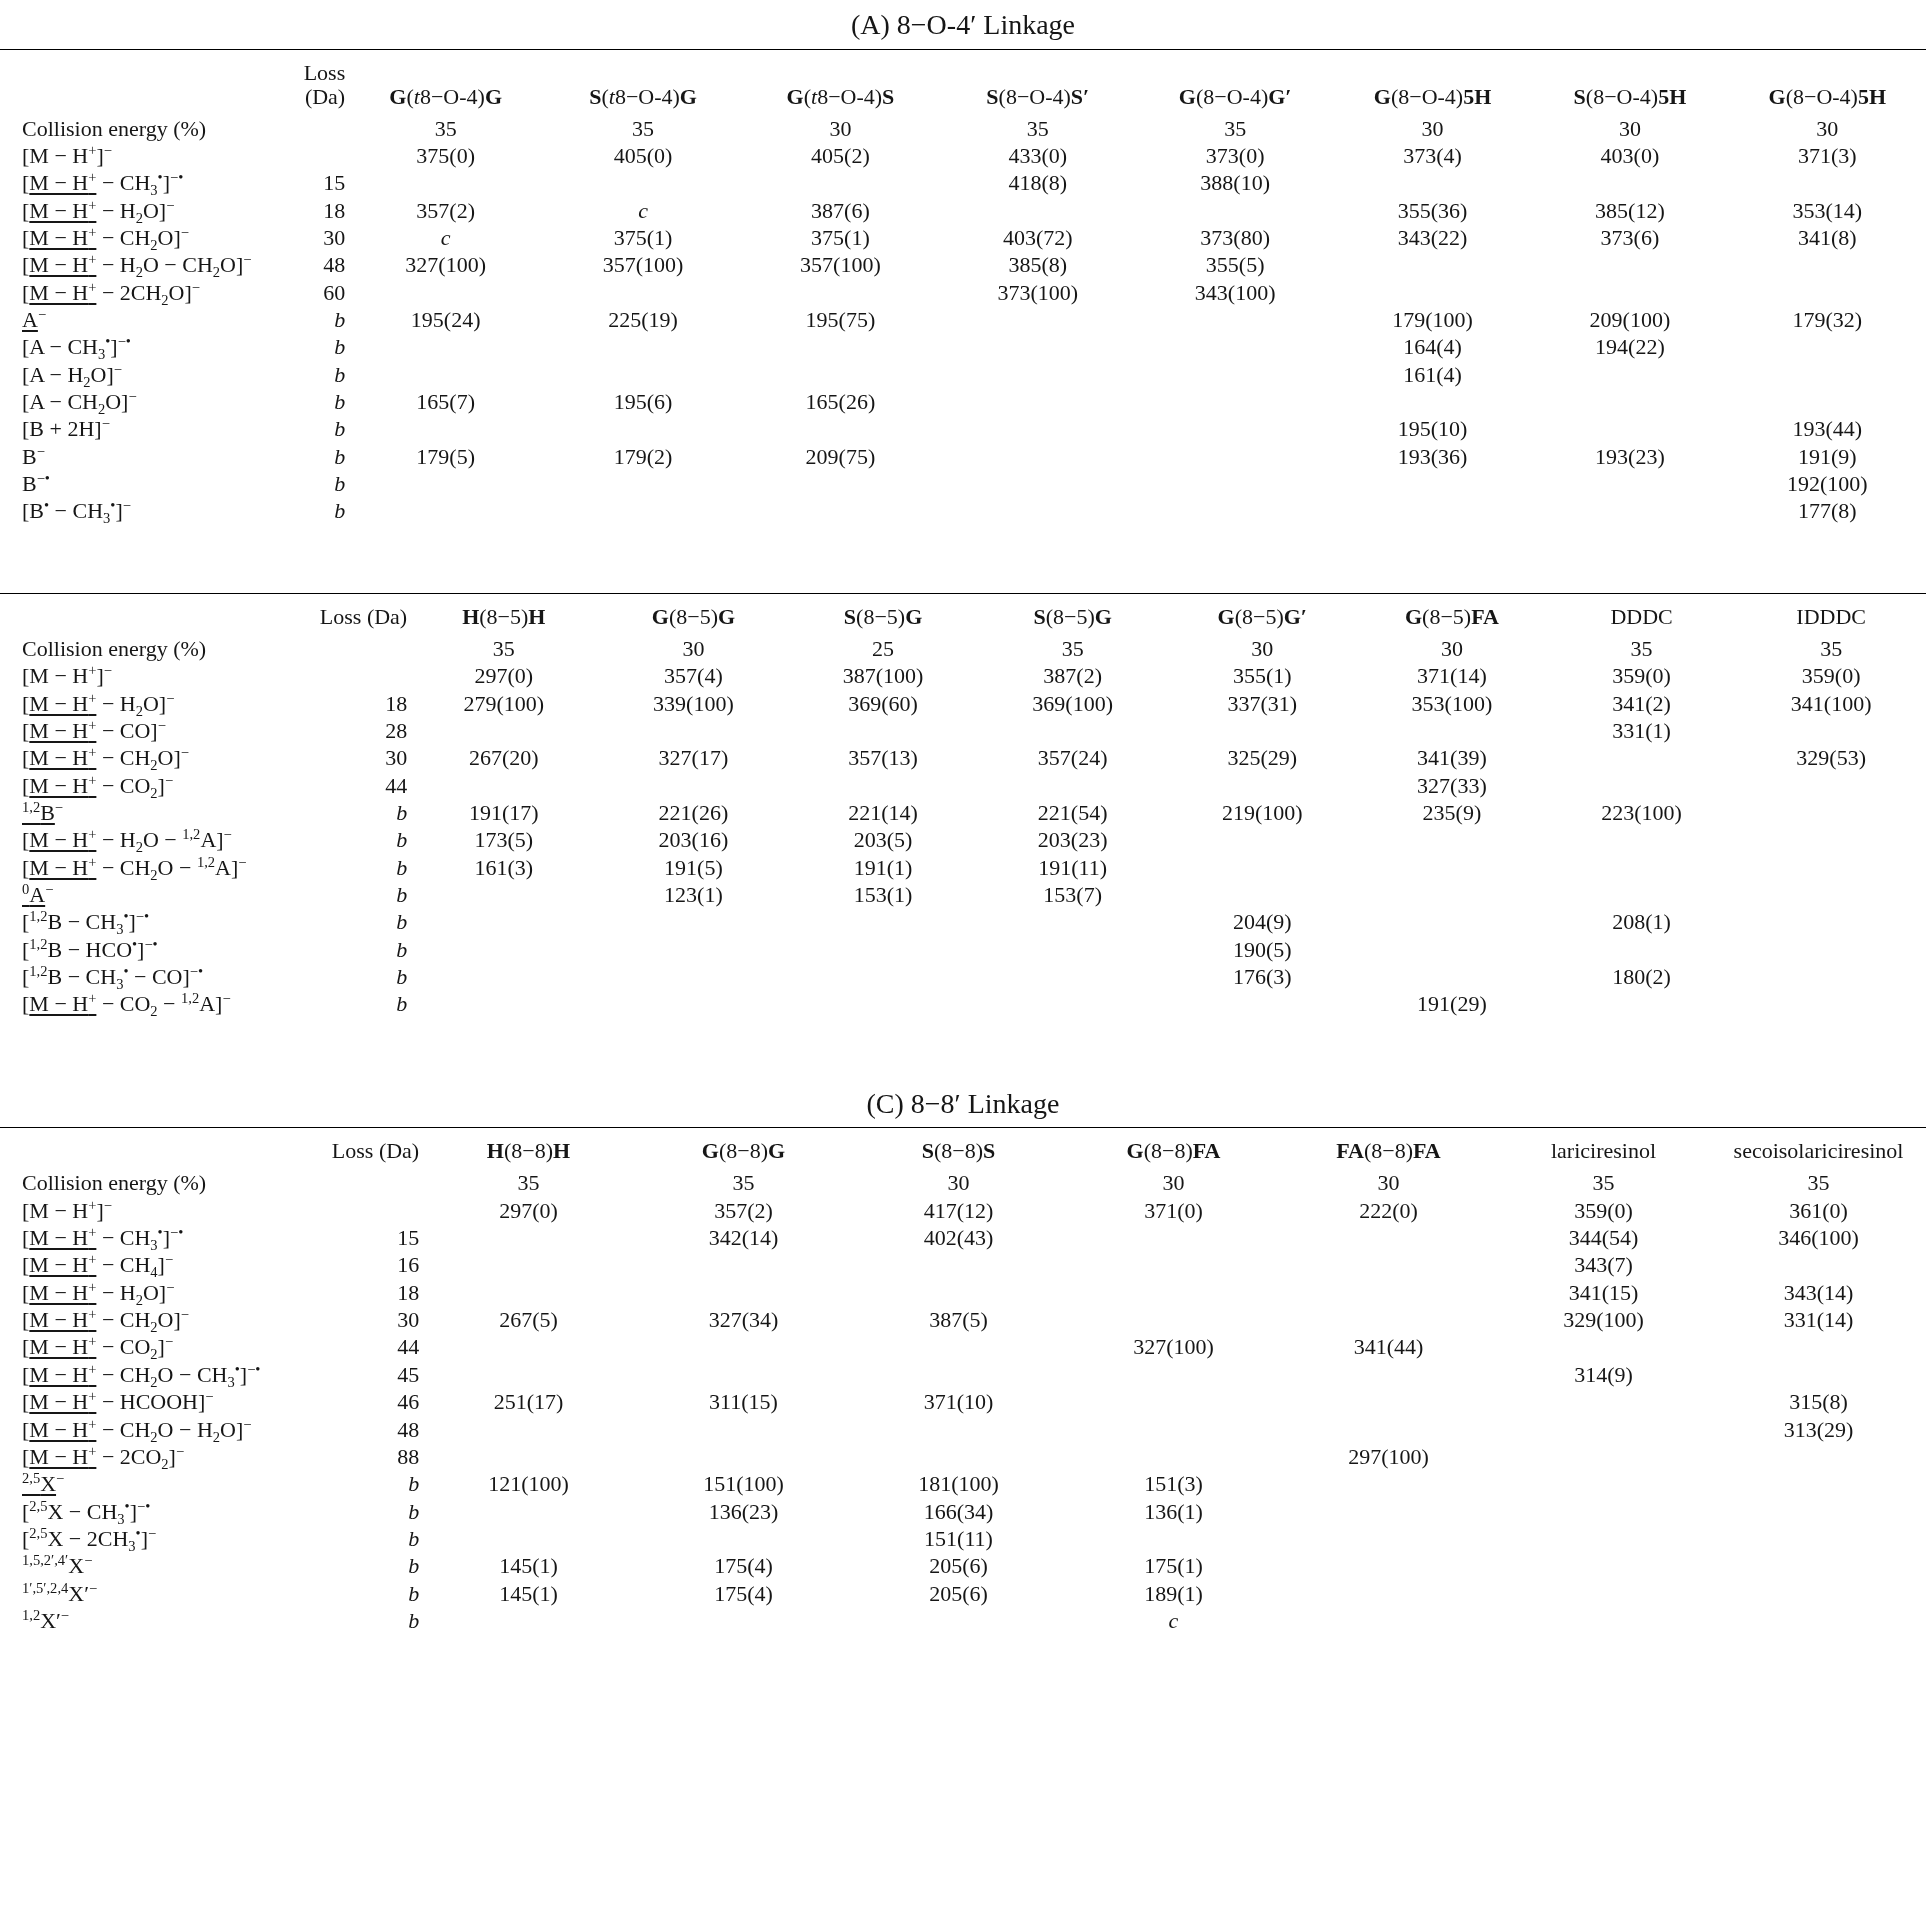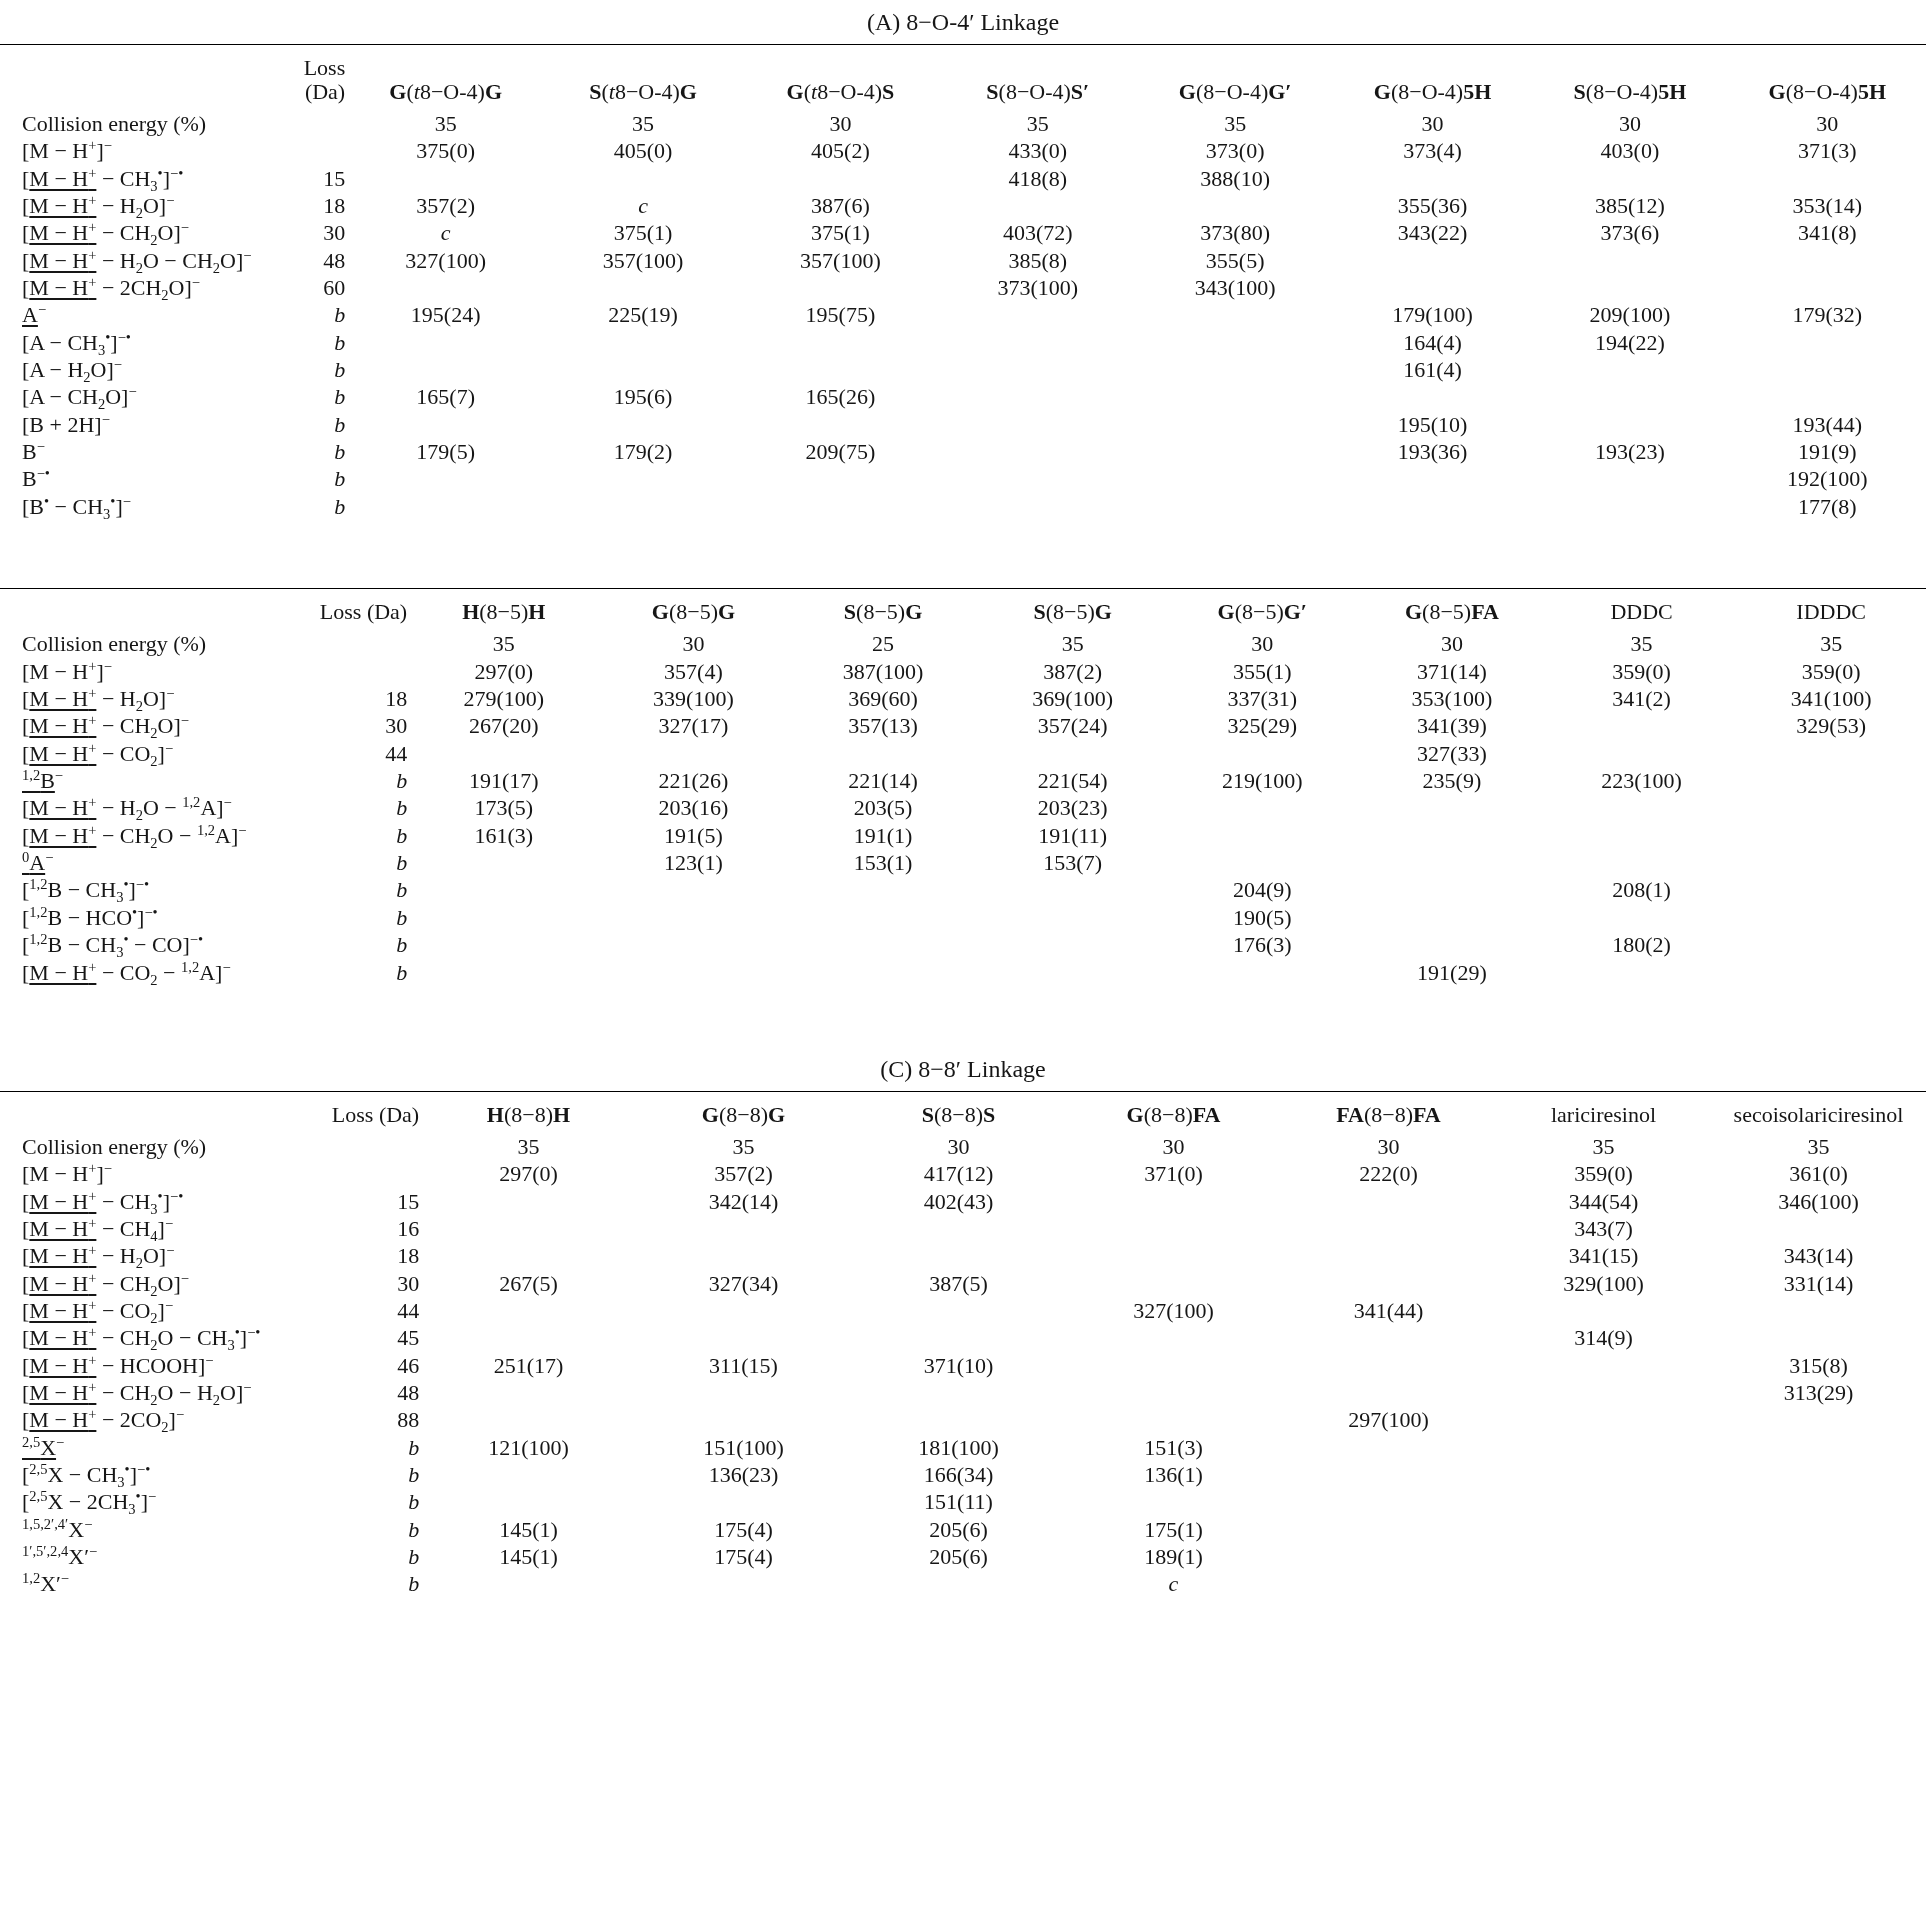--- a/index.html
+++ b/index.html
@@ -10,21 +10,21 @@
     overflow: hidden;
     background: #ffffff;
     color: #161616;
     font-family: "Liberation Serif", "DejaVu Serif", serif;
   }
   .page { padding: 7.4px 0 0 0; }
   .tbl-section { margin-top: 0; }
   .tbl-section + .tbl-section { margin-top: 68px; }
   .tbl-title {
     text-align: center;
-    font-size: 24px;
+    font-size: 28px;
     line-height: 1.15;
     padding: 1.8px 0 7.4px 0;
   }
   .rule { height: 0; border-top: 1.8px solid #000; }
   table.tbl {
     width: 100%;
     border-collapse: collapse;
     table-layout: fixed;
   }
   .tbl th, .tbl td {
@@ -324,20 +324,32 @@
             <td class="val">279(100)</td>
             <td class="val">339(100)</td>
             <td class="val">369(60)</td>
             <td class="val">369(100)</td>
             <td class="val">337(31)</td>
             <td class="val">353(100)</td>
             <td class="val">341(2)</td>
             <td class="val">341(100)</td>
           </tr>
           <tr>
+            <td class="lbl">[<u>M − H<sup>+</sup></u> − CO]<sup>−</sup></td>
+            <td class="loss">28</td>
+            <td class="val"></td>
+            <td class="val"></td>
+            <td class="val"></td>
+            <td class="val"></td>
+            <td class="val"></td>
+            <td class="val"></td>
+            <td class="val">331(1)</td>
+            <td class="val"></td>
+          </tr>
+          <tr>
             <td class="lbl">[<u>M − H<sup>+</sup></u> − CH<sub>2</sub>O]<sup>−</sup></td>
             <td class="loss">30</td>
             <td class="val">267(20)</td>
             <td class="val">327(17)</td>
             <td class="val">357(13)</td>
             <td class="val">357(24)</td>
             <td class="val">325(29)</td>
             <td class="val">341(39)</td>
             <td class="val"></td>
             <td class="val">329(53)</td>

